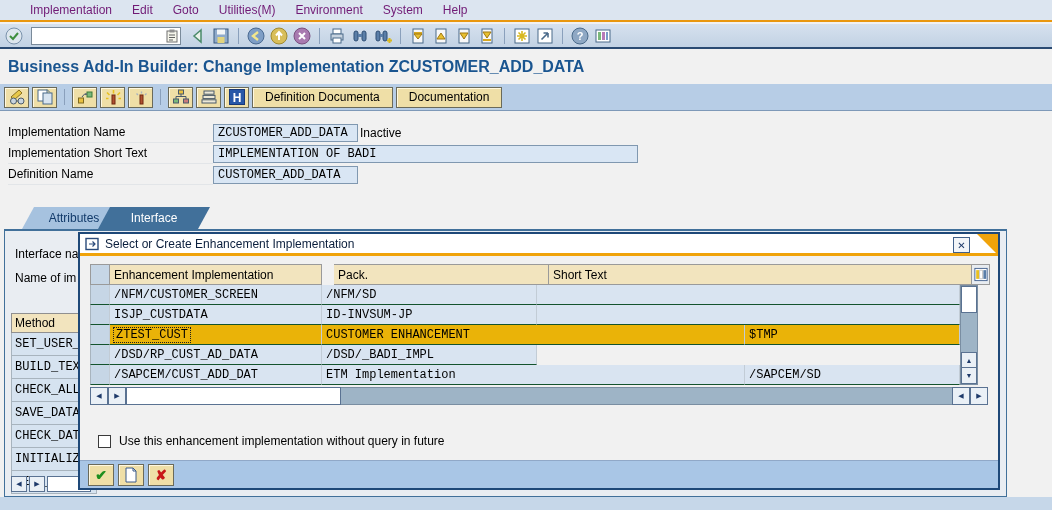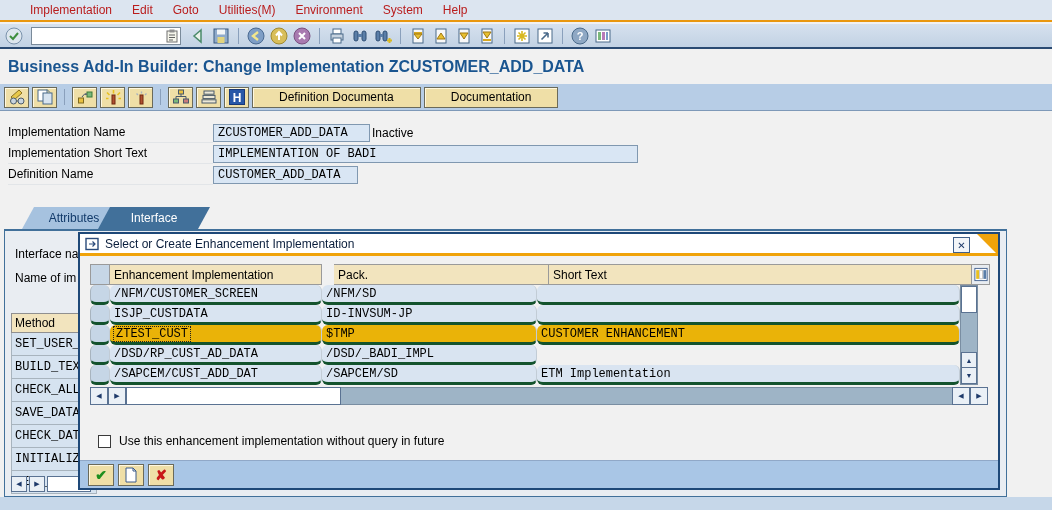--- a/index.html
+++ b/index.html
@@ -6,41 +6,41 @@
   html,body { margin:0; padding:0; }
   body {
     width:1052px; height:510px; position:relative; overflow:hidden;
     background:#F1F1F1; font-family:"Liberation Sans",sans-serif;
     font-size:12px; color:#000;
   }
   
   .menubar { position:absolute; top:0; left:0; right:0; height:22px;
     background:#DCE5F0; border-bottom:2px solid #E9970E;
     display:flex; align-items:center; padding-left:20px; }
-  .menu-item { padding:0 10px; color:#b91c1c; cursor:default; }
+  .menu-item { padding:0 10px; color:#701a75; cursor:default; }
   
   .systoolbar { position:absolute; top:24px; left:0; right:0; height:25px;
     background:linear-gradient(#D6E1EE,#C2D2E4); border-bottom:2px solid #2A4A72;
     display:flex; align-items:center; padding-left:4px; gap:3px; }
   .ticon { width:20px; height:20px; display:flex; align-items:center; justify-content:center; }
   .sep { width:1px; height:16px; background:#8AA0BC; margin:0 4px; }
   .cmd-field { width:150px; height:18px; background:#fff; border:1px solid #7A8A9A;
     display:flex; align-items:center; justify-content:flex-end; padding-right:2px; margin:0 4px; }
   
   .titlebar { position:absolute; top:51px; left:0; right:0; height:31px;
     background:#F1F1F1; display:flex; align-items:center; padding-left:8px; }
   .page-title { font-size:16px; font-weight:bold; color:#1A5590; }
   
   .apptoolbar { position:absolute; top:84px; left:0; right:0; height:27px;
     background:#B7CDE6; border-bottom:1px solid #7E99B8;
     display:flex; align-items:center; padding-left:4px; gap:3px; }
   .tool-btn { height:21px; min-width:25px; background:#EFDFA7; border:1px solid #6A6A5A;
     box-shadow:inset 1px 1px 0 #FFF8E0; display:flex; align-items:center;
     justify-content:center; cursor:default; }
-  .text-btn { padding:0 26px; }
+  .text-btn { padding:0 12px; }
   
   .form-row { position:absolute; left:8px; height:21px; display:flex; align-items:center; }
   .form-label { width:205px; height:21px; display:flex; align-items:center;
     border-bottom:1px solid #E2E5E8; }
   .field { height:18px; background:#D9E6F4; border:1px solid #8098B0;
     font-family:"Liberation Mono","DejaVu Sans Mono",monospace; font-size:12px;
     display:flex; align-items:center; padding:0 4px; overflow:hidden; white-space:nowrap; }
   .status-text { margin-left:2px; }
   
   .tab { position:absolute; top:207px; height:22px; display:flex; align-items:center;
@@ -76,22 +76,22 @@
   .dlg-table { position:absolute; left:10px; top:30px; }
   .tbl-header { display:flex; height:21px; }
   .th { background:#F2E4BE; border:1px solid #9A9A9A; border-left:none;
     display:flex; align-items:center; padding-left:4px; overflow:hidden; white-space:nowrap; }
   .th-sel { width:20px; background:#C6D6E6; border-left:1px solid #9A9A9A; padding:0; }
   .th-c1 { width:212px; } .th-c2 { width:215px;margin-left:12px; } .th-c3 { width:423px; }
   .th-cfg { width:18px; background:#E8ECF0; border:1px solid #9A9A9A; border-left:none;
     display:flex; align-items:center; justify-content:center; padding:0; }
   .tr { display:flex; height:20px; }
   .td { font-family:"Liberation Mono","DejaVu Sans Mono",monospace; background:#D9E4F1;
-    border-bottom:3px solid #14532d; border-right:1px solid #C2CCD6;
-    display:flex; align-items:center; padding-left:4px; overflow:hidden; white-space:nowrap;border-radius:6px; }
+    border-bottom:1px solid #14532d; border-right:1px solid #C2CCD6;
+    display:flex; align-items:center; padding-left:4px; overflow:hidden; white-space:nowrap; }
   .td-sel { width:20px; background:#C6D6E6; border-left:1px solid #A8B4BE; padding:0; }
   .td-c1 { width:212px; } .td-c2 { width:215px; } .td-c3 { width:423px; }
   .tr.selected .td:not(.td-sel) { background:#eab308; }
   .focus-text { outline:1px dotted #202020; padding:0 2px; }
   
   .vscroll { position:absolute; left:880px; top:51px; width:18px; height:100px; background:#9EB4C6; border:1px solid #7A8EA2; }
   .v-thumb { width:16px; height:27px; background:#FFF; border:1px solid #5A7292; }
   .v-btns { position:absolute; bottom:0; left:0; }
   .scroll-btn { width:16px; height:16px; background:#EAF0F6; border:1px solid #5A7292;
     display:flex; align-items:center; justify-content:center; font-size:7px; color:#1E3A6A; }
@@ -312,21 +312,21 @@
         <rect x="2.5" y="1.5" width="15" height="15" fill="#2858A8" stroke="#183878"></rect>
         <text x="10" y="13.5" text-anchor="middle" font-size="12" font-weight="bold" fill="#FFF" font-family="Liberation Sans,sans-serif">H</text>
       </svg>
   </span>
   <span class="tool-btn text-btn">Definition Documenta</span>
   <span class="tool-btn text-btn">Documentation</span>
 </div>
 
 <div class="form-row" style="top:122px;">
   <span class="form-label">Implementation Name</span>
-  <span class="field" style="width:157px;">ZCUSTOMER_ADD_DATA</span>
+  <span class="field" style="width:145px;">ZCUSTOMER_ADD_DATA</span>
   <span class="status-text">Inactive</span>
 </div>
 <div class="form-row" style="top:143px;">
   <span class="form-label">Implementation Short Text</span>
   <span class="field" style="width:425px;">IMPLEMENTATION OF BADI</span>
 </div>
 <div class="form-row" style="top:164px;">
   <span class="form-label">Definition Name</span>
   <span class="field" style="width:145px;">CUSTOMER_ADD_DATA</span>
 </div>
@@ -390,33 +390,33 @@
       <span class="td td-sel"></span>
       <span class="td td-c1">ISJP_CUSTDATA</span>
       <span class="td td-c2">ID-INVSUM-JP</span>
       <span class="td td-c3"></span>
     </div>
     <div class="tr selected">
       <span class="td td-sel"></span>
       <span class="td td-c1">
           <span class="focus-text">ZTEST_CUST</span>
         </span>
+      <span class="td td-c3">CUSTOMER ENHANCEMENT</span>
       <span class="td td-c2">$TMP</span>
-      <span class="td td-c3">CUSTOMER ENHANCEMENT</span>
     </div>
     <div class="tr">
       <span class="td td-sel"></span>
       <span class="td td-c1">/DSD/RP_CUST_AD_DATA</span>
       <span class="td td-c2">/DSD/_BADI_IMPL</span>
     </div>
     <div class="tr">
       <span class="td td-sel"></span>
       <span class="td td-c1">/SAPCEM/CUST_ADD_DAT</span>
+      <span class="td td-c3">ETM Implementation</span>
       <span class="td td-c2">/SAPCEM/SD</span>
-      <span class="td td-c3">ETM Implementation</span>
     </div>
   </div>
 
   <div class="vscroll">
     <div class="v-thumb"></div>
     <div class="v-btns">
       <div class="scroll-btn">▲</div>
       <div class="scroll-btn" style="border-top:none;">▼</div>
     </div>
   </div>

